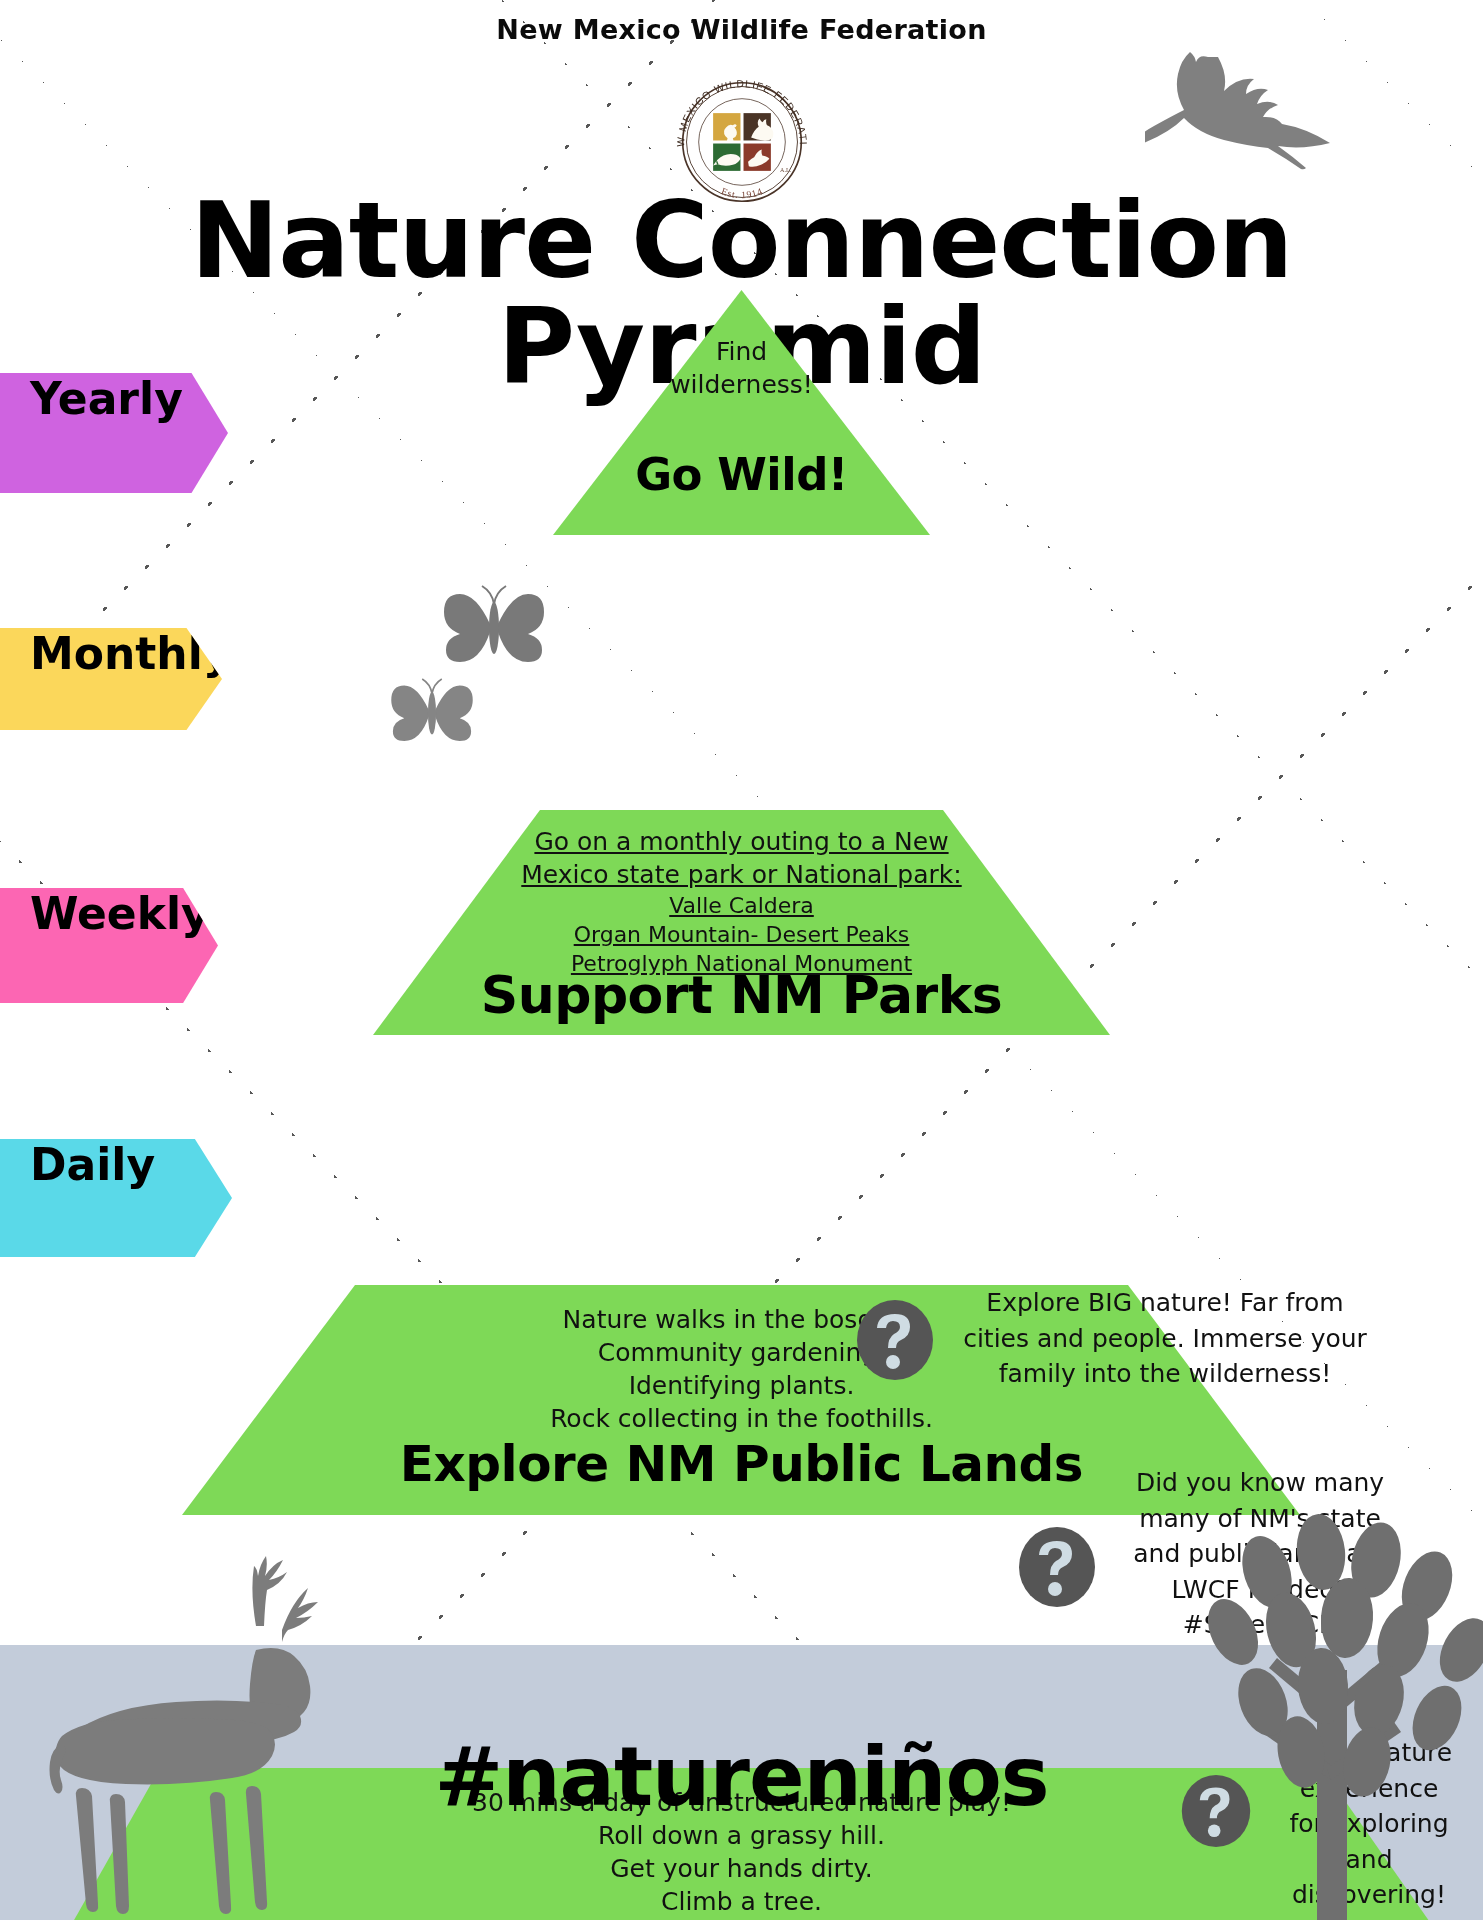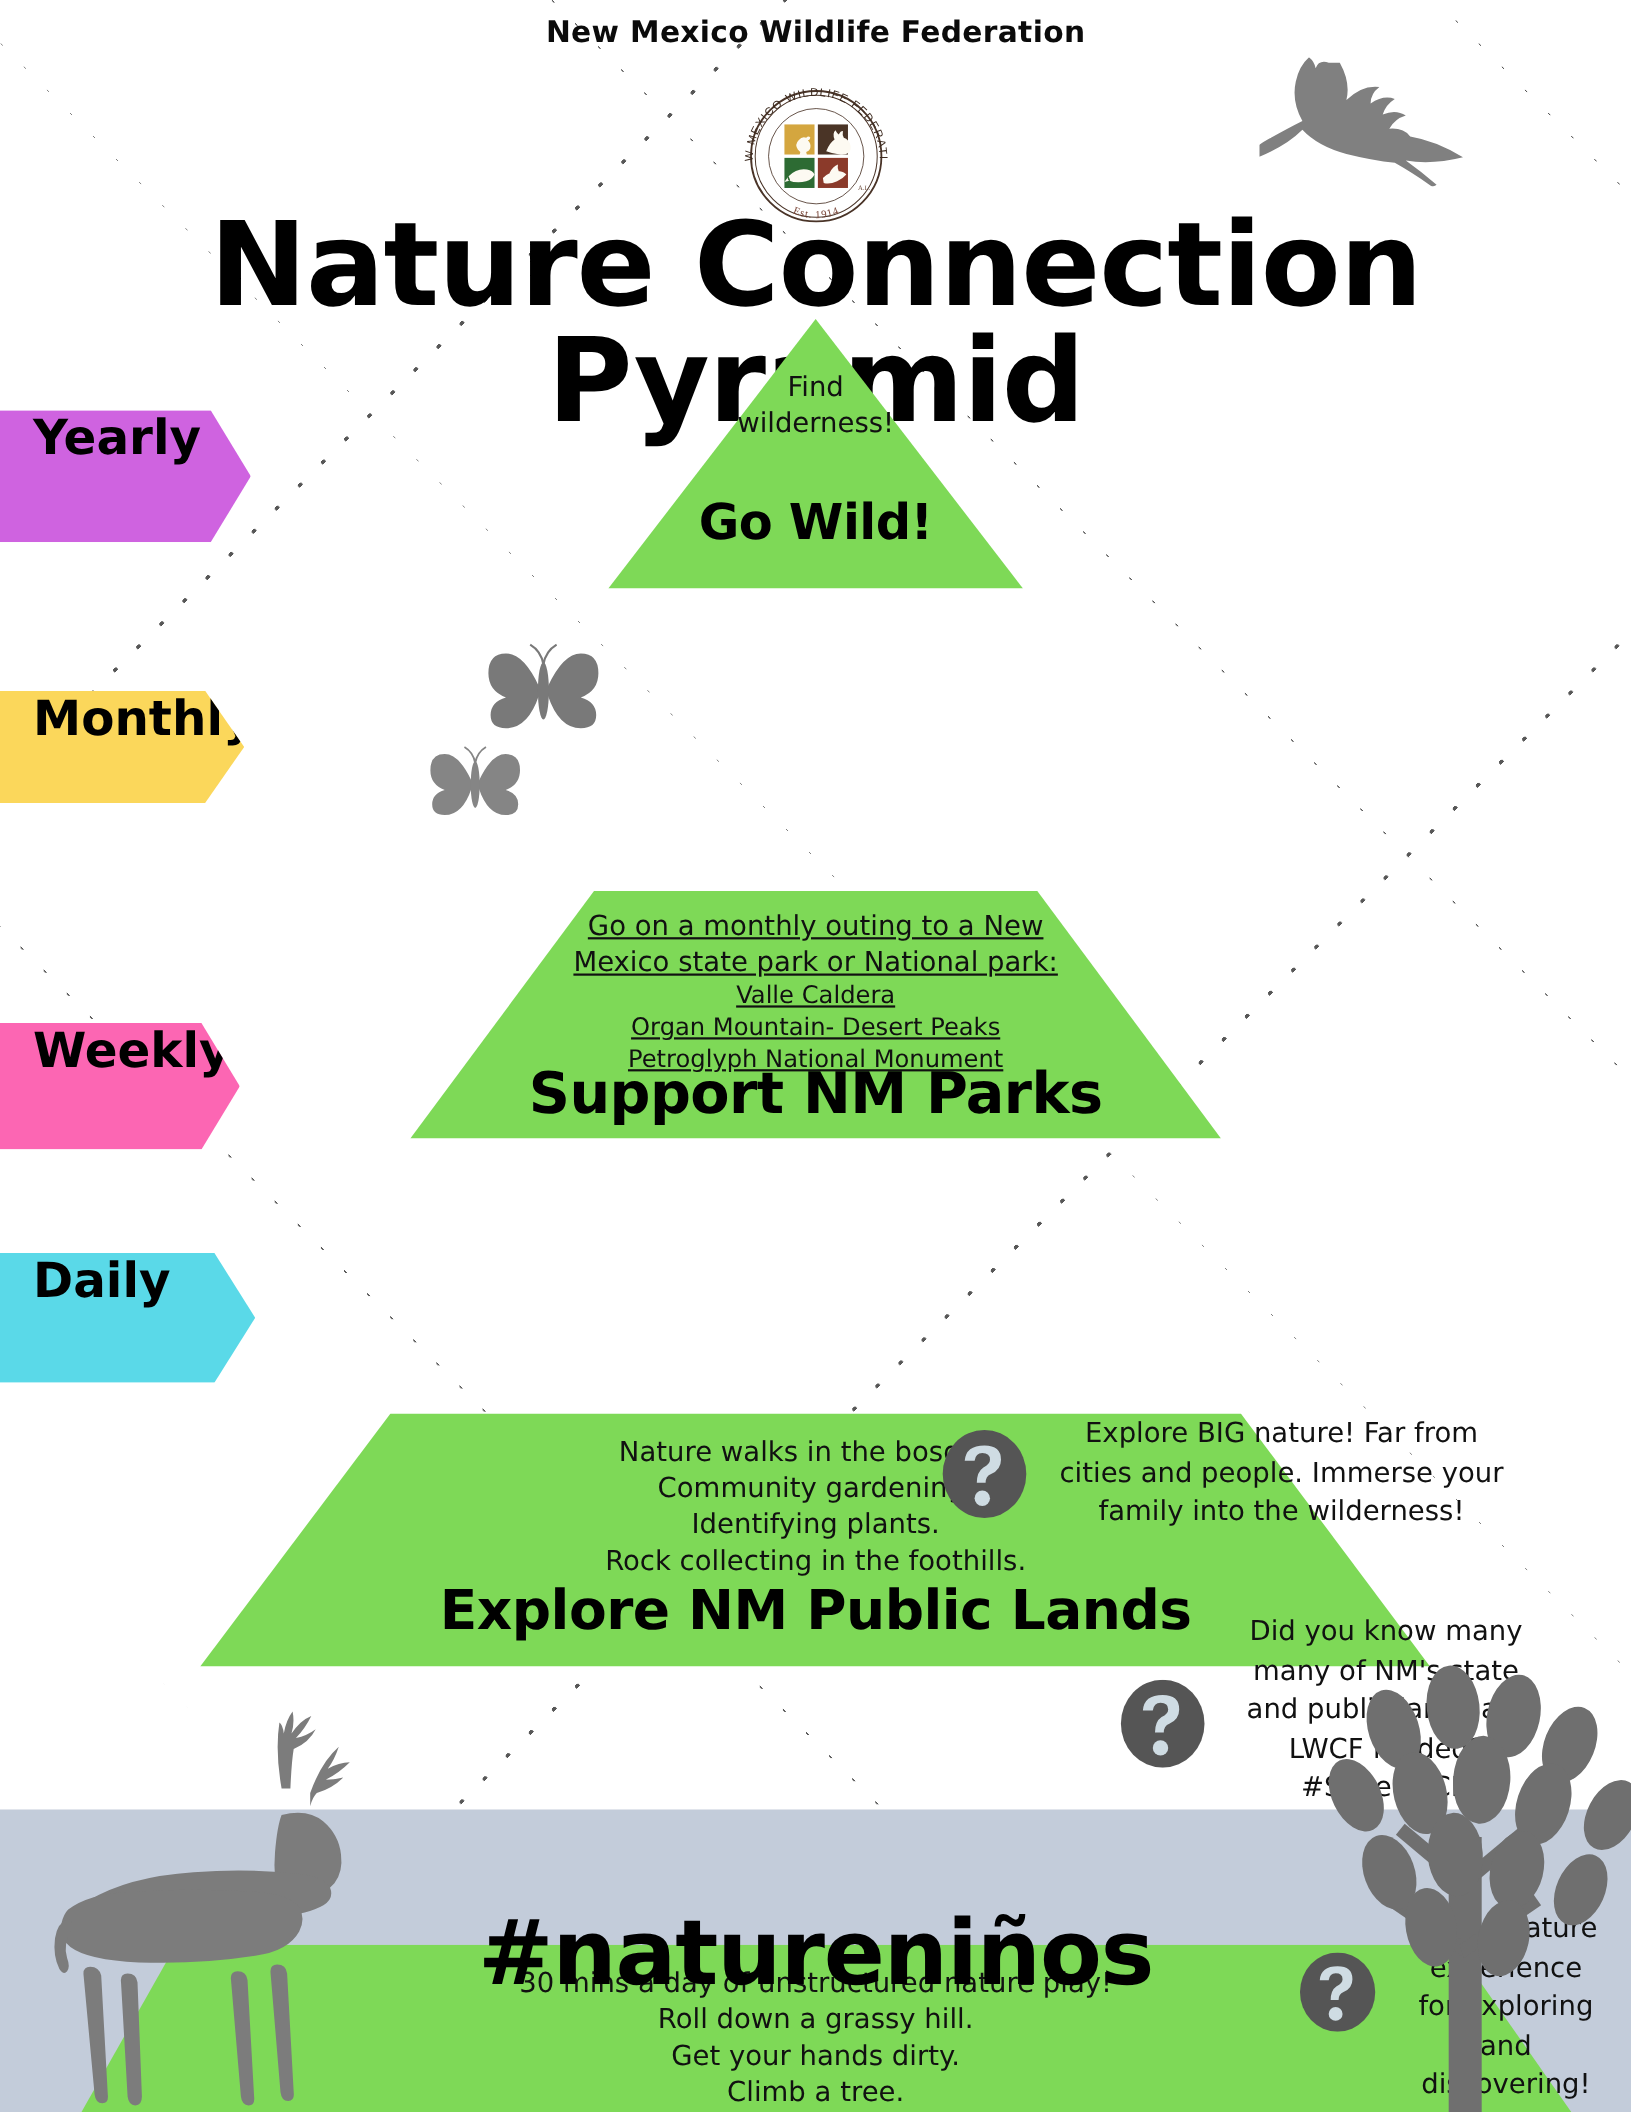--- a/index.html
+++ b/index.html
@@ -119,21 +119,21 @@
     padding-left:30px;
     box-sizing:border-box;
     font-family:"DejaVu Sans", sans-serif;
     font-weight:700;
     font-size:44px;
     color:#000;
     clip-path:polygon(0 0, 84% 0, 100% 50%, 84% 100%, 0 100%);
   }
   #banner-yearly{top:373px;width:228px;height:120px;background:#cf63e0;}
   #banner-monthly{top:628px;width:222px;height:102px;background:#fbd75b;}
-  #banner-weekly{top:930px;width:218px;height:115px;background:#fc66b3;}
+  #banner-weekly{top:888px;width:218px;height:115px;background:#fc66b3;}
   #banner-daily{top:1139px;width:232px;height:118px;background:#5ad9e8;}
 
   
   .callout{position:absolute;}
   .q-icon{position:absolute;}
   .callout-text{
     position:absolute;
     text-align:center;
     font-family:"DejaVu Sans", sans-serif;
     font-size:25px;

